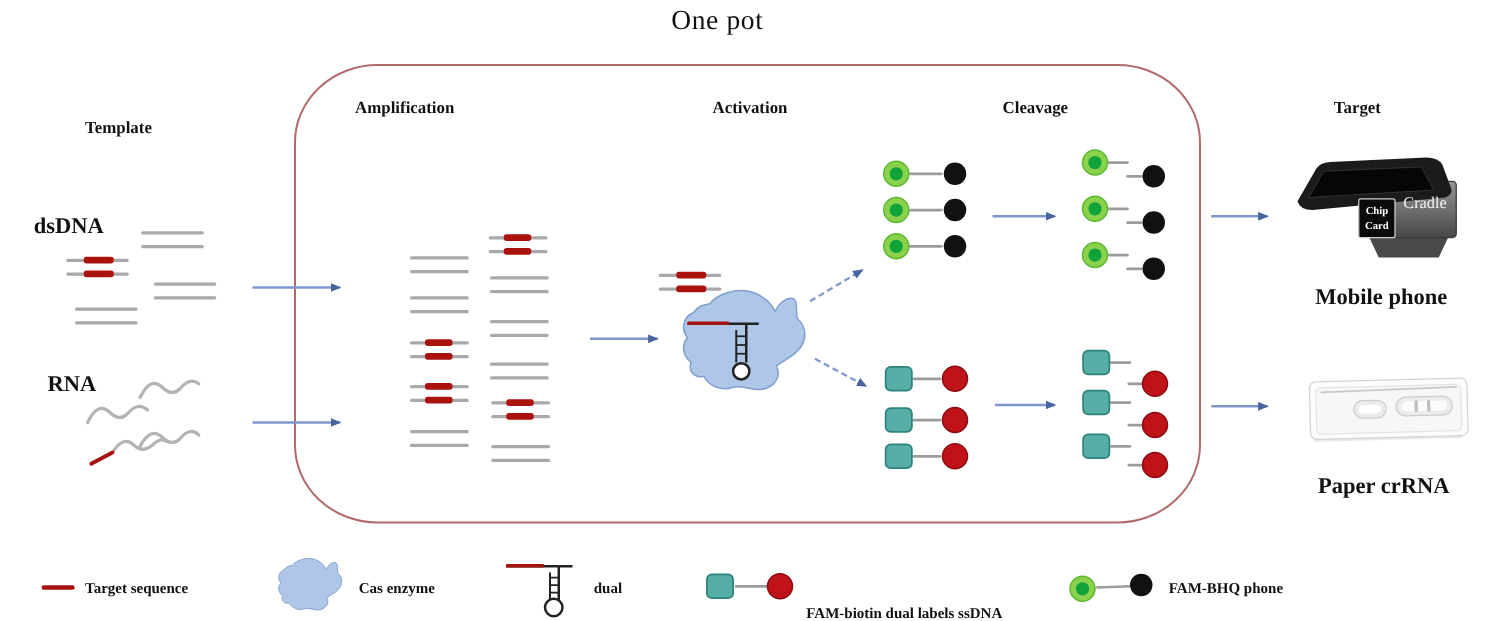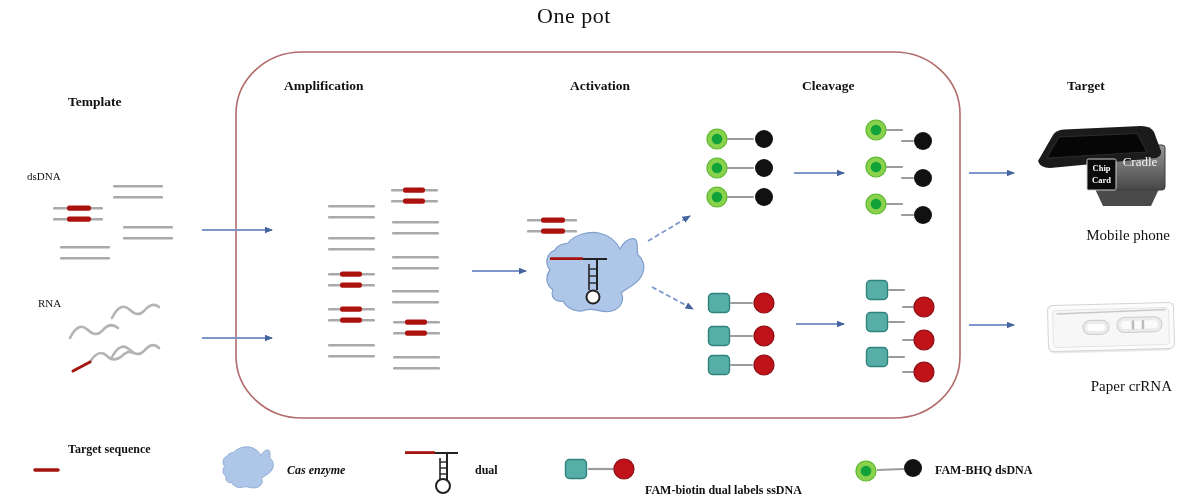--- a/index.html
+++ b/index.html
@@ -3,22 +3,22 @@
 <meta charset="utf-8">
 <style>
   html,body{margin:0;padding:0;background:#ffffff;}
   #canvas{
     position:relative;width:1200px;height:497px;background:#ffffff;overflow:hidden;
     font-family:"Liberation Serif","DejaVu Serif",serif;color:#111;
   }
   .abs{position:absolute;}
   .title{font-size:22px;font-weight:normal;letter-spacing:.5px;}
   .stage{font-size:13.5px;font-weight:bold;}
-  .seclabel{font-size:11px;font-weight:normal;}
-  .caption{font-size:15px;font-weight:normal;text-align:right;}
+  .seclabel{font-size:18px;font-weight:bold;}
+  .caption{font-size:18px;font-weight:bold;text-align:center;}
   .legend-label{font-size:12px;font-weight:bold;white-space:nowrap;}
   svg{position:absolute;left:0;top:0;}
   text{font-family:"Liberation Serif","DejaVu Serif",serif;}
 </style>
 </head>
 <body>
 
 <div id="canvas">
 
   <svg width="1200" height="497" viewBox="0 0 1200 497">
@@ -226,19 +226,19 @@
   <div class="abs stage" style="left:570px;top:78px;">Activation</div>
   <div class="abs stage" style="left:802px;top:78px;">Cleavage</div>
   <div class="abs stage" style="left:1067px;top:78px;">Target</div>
 
   <div class="abs seclabel" style="left:27px;top:170px;">dsDNA</div>
   <div class="abs seclabel" style="left:38px;top:297px;text-align:right;">RNA</div>
 
   <div class="abs caption" style="left:1040px;top:227px;width:130px;">Mobile phone</div>
   <div class="abs caption" style="left:1042px;top:378px;width:130px;">Paper crRNA</div>
 
-  <div class="abs legend-label" style="left:68px;top:442px;">Target sequence</div>
-  <div class="abs legend-label" style="left:287px;top:463px;font-style:italic;">Cas enzyme</div>
+  <div class="abs legend-label" style="left:68px;top:463px;">Target sequence</div>
+  <div class="abs legend-label" style="left:287px;top:463px;">Cas enzyme</div>
   <div class="abs legend-label" style="left:475px;top:463px;">dual</div>
   <div class="abs legend-label" style="left:645px;top:463px;margin-top:20px;">FAM-biotin dual labels ssDNA</div>
-  <div class="abs legend-label" style="left:935px;top:463px;">FAM-BHQ dsDNA</div>
+  <div class="abs legend-label" style="left:935px;top:463px;">FAM-BHQ phone</div>
 
 </div>
 
 </body></html>

